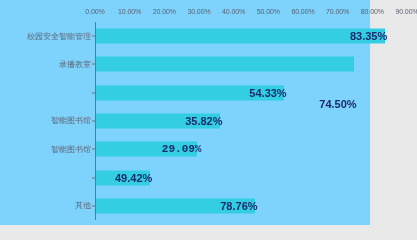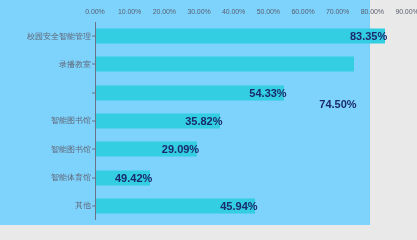--- a/index.html
+++ b/index.html
@@ -127,21 +127,20 @@
       <span class="x-tick" style="left: 242.667px;">70.00%</span>
       <span class="x-tick" style="left: 277.333px;">80.00%</span>
       <span class="x-tick" style="left: 312px;">90.00%</span>
     </div>
 
   <div id="y-labels">
       <div class="y-label" style="top: 0px;">校园安全智能管理</div>
       <div class="y-label" style="top: 28.2857px;">录播教室</div>
       <div class="y-label" style="top: 84.8571px;">智能图书馆</div>
       <div class="y-label" style="top: 113.143px;">智能图书馆</div>
-      <div class="y-label" style="top: 141.429px;">智能体育馆</div>
       <div class="y-label" style="top: 169.714px;">其他</div>
     </div>
 
   <div id="plot-area">
     <div id="axis-line"></div>
   <div class="row" style="top: 0px;">
         <div class="tick-mark"></div>
         <div class="bar" style="width: 288.947px; background: rgb(51, 206, 226);"></div>
         <span class="bar-value" style="left: 254.947px; color: rgb(27, 42, 107);">83.35%</span>
       </div>
@@ -153,30 +152,30 @@
       <div class="row" style="top: 56.5714px;">
         <div class="tick-mark"></div>
         <div class="bar" style="width: 188.344px; background: rgb(51, 206, 226);"></div>
         <span class="bar-value" style="left: 154.344px; color: rgb(27, 42, 107);">54.33%</span>
       </div>
       <div class="row" style="top: 84.8571px; padding-left: 31px;">
         <div class="tick-mark"></div>
         <div class="bar" style="width: 124.176px; background: rgb(51, 206, 226);"></div>
         <span class="bar-value" style="left: 90.176px; color: rgb(27, 42, 107);">35.82%</span>
       </div>
-      <div class="row" style="top: 113.143px;">
+      <div class="row" style="top: 113.143px; font-family: Liberation Mono, monospace;">
         <div class="tick-mark"></div>
         <div class="bar" style="width: 100.845px; background: rgb(51, 206, 226);"></div>
         <span class="bar-value" style="left: 66.8453px; color: rgb(27, 42, 107);">29.09%</span>
       </div>
       <div class="row" style="top: 141.429px;">
         <div class="tick-mark"></div>
         <div class="bar" style="width: 54.0107px; background: rgb(51, 206, 226);"></div>
         <span class="bar-value" style="left: 20.0107px; color: rgb(27, 42, 107);">49.42%</span>
       </div>
       <div class="row" style="top: 169.714px;">
         <div class="tick-mark"></div>
         <div class="bar" style="width: 159.259px; background: rgb(51, 206, 226);"></div>
-        <span class="bar-value" style="left: 125.259px; color: rgb(27, 42, 107);">45.94%</span>
+        <span class="bar-value" style="left: 125.259px; color: rgb(27, 42, 107);">78.76%</span>
       </div>
     </div>
 
 </div>
 
 </body></html>

